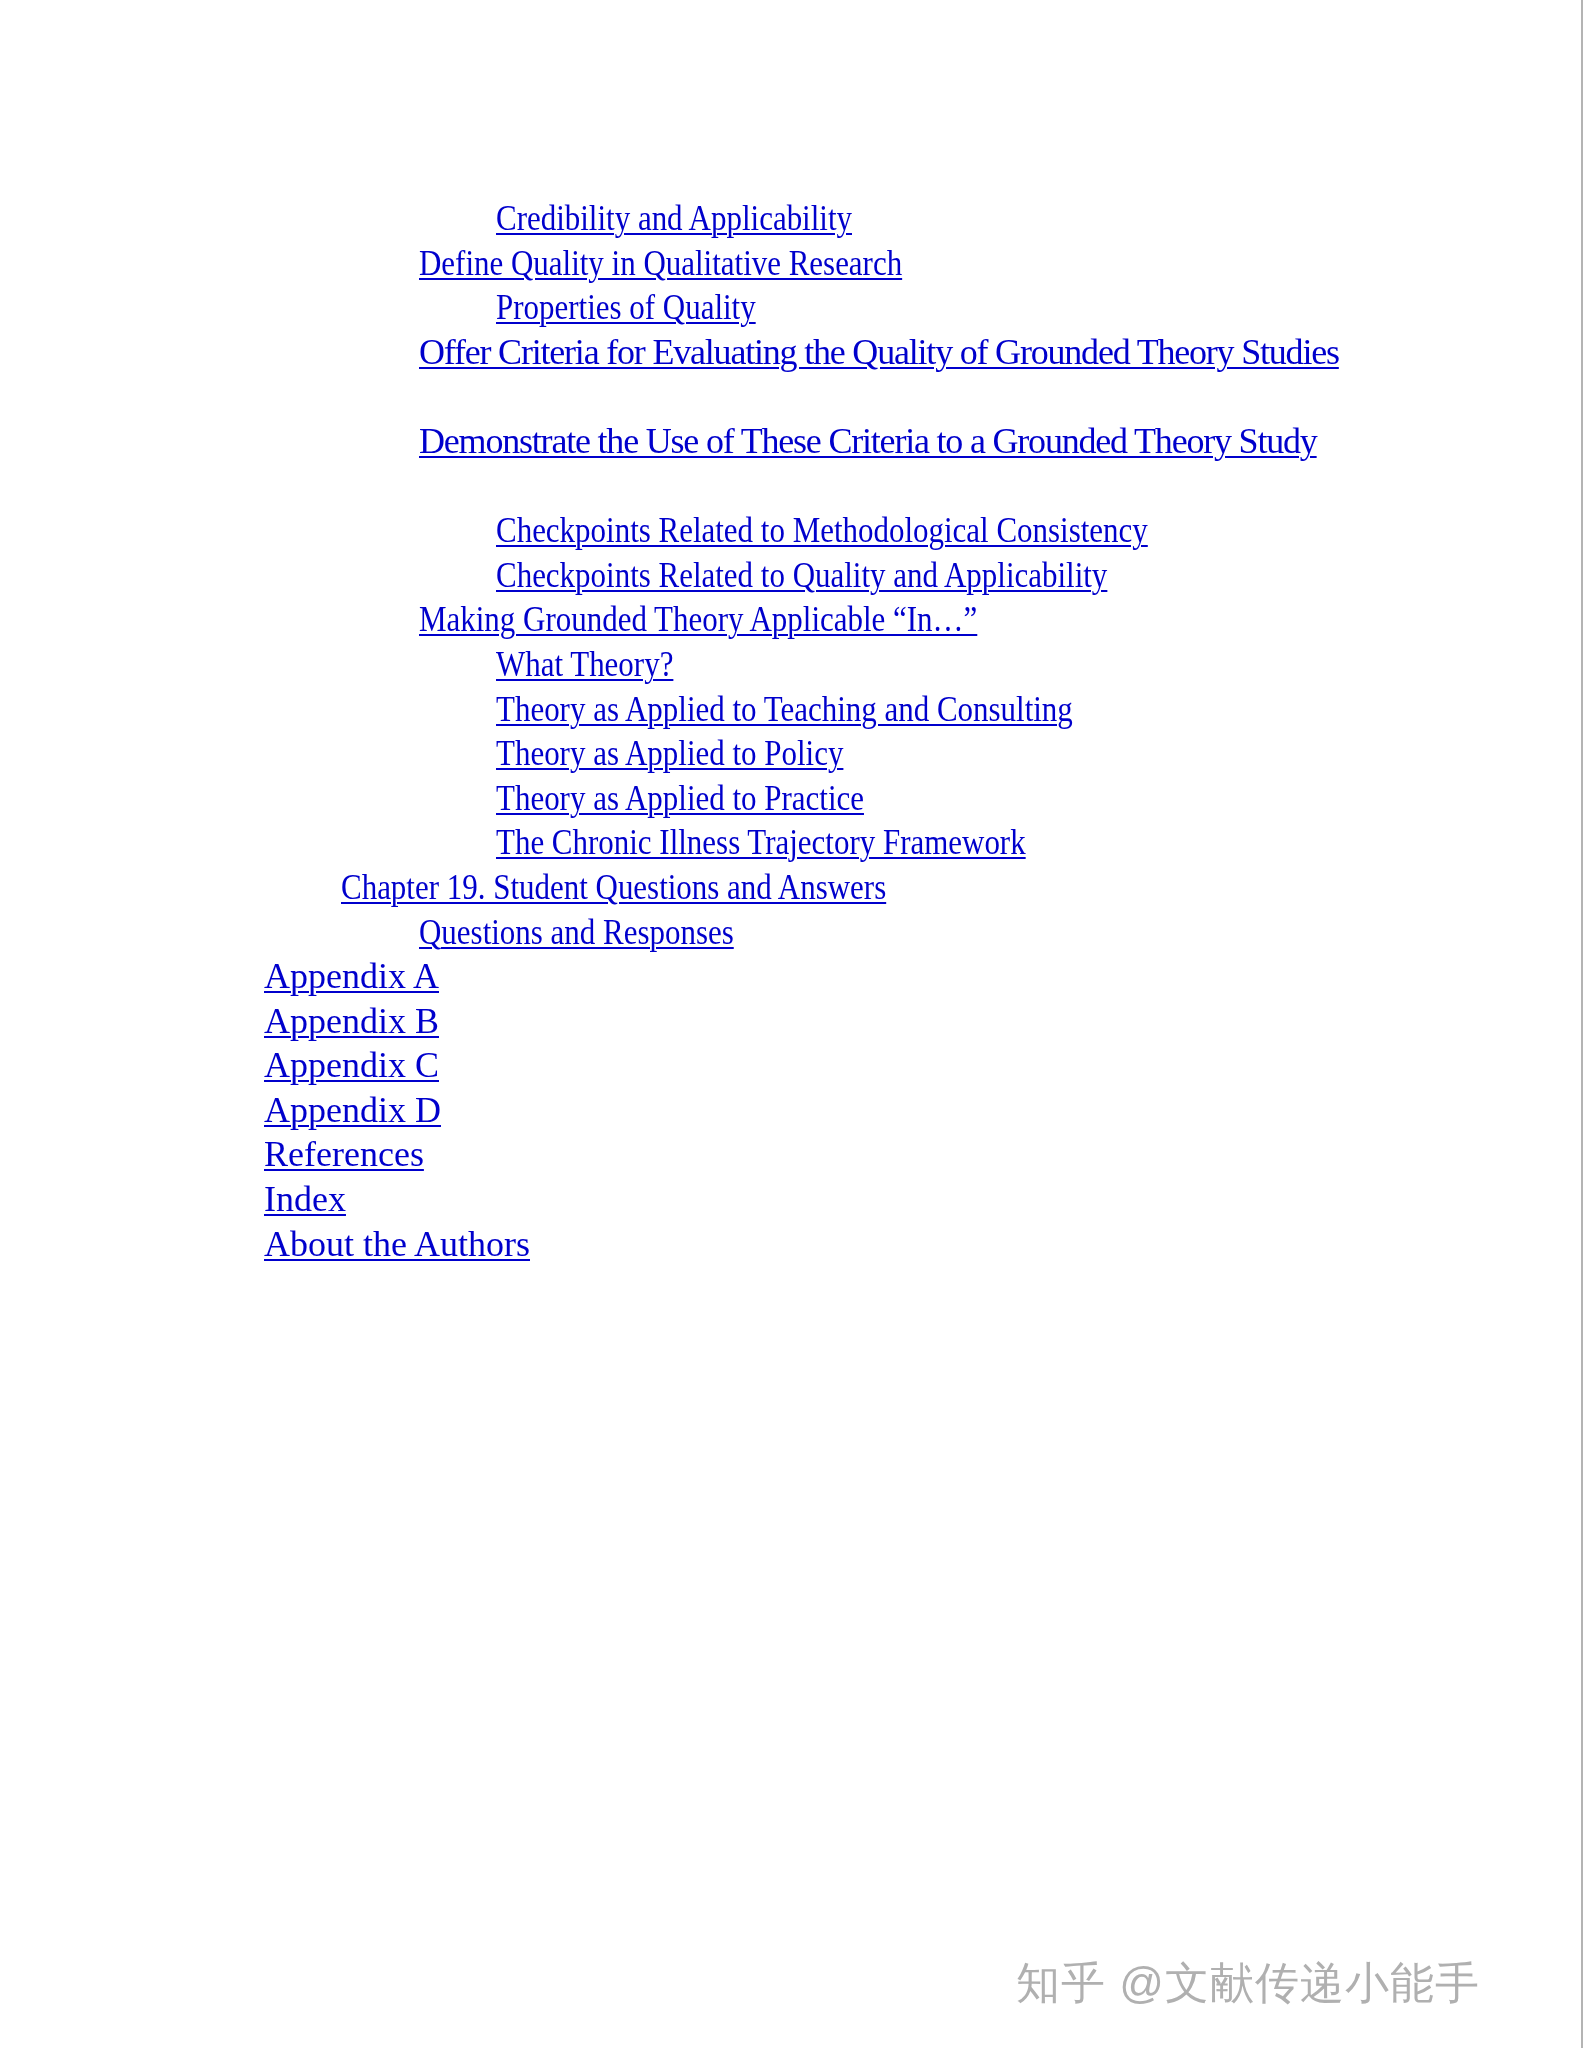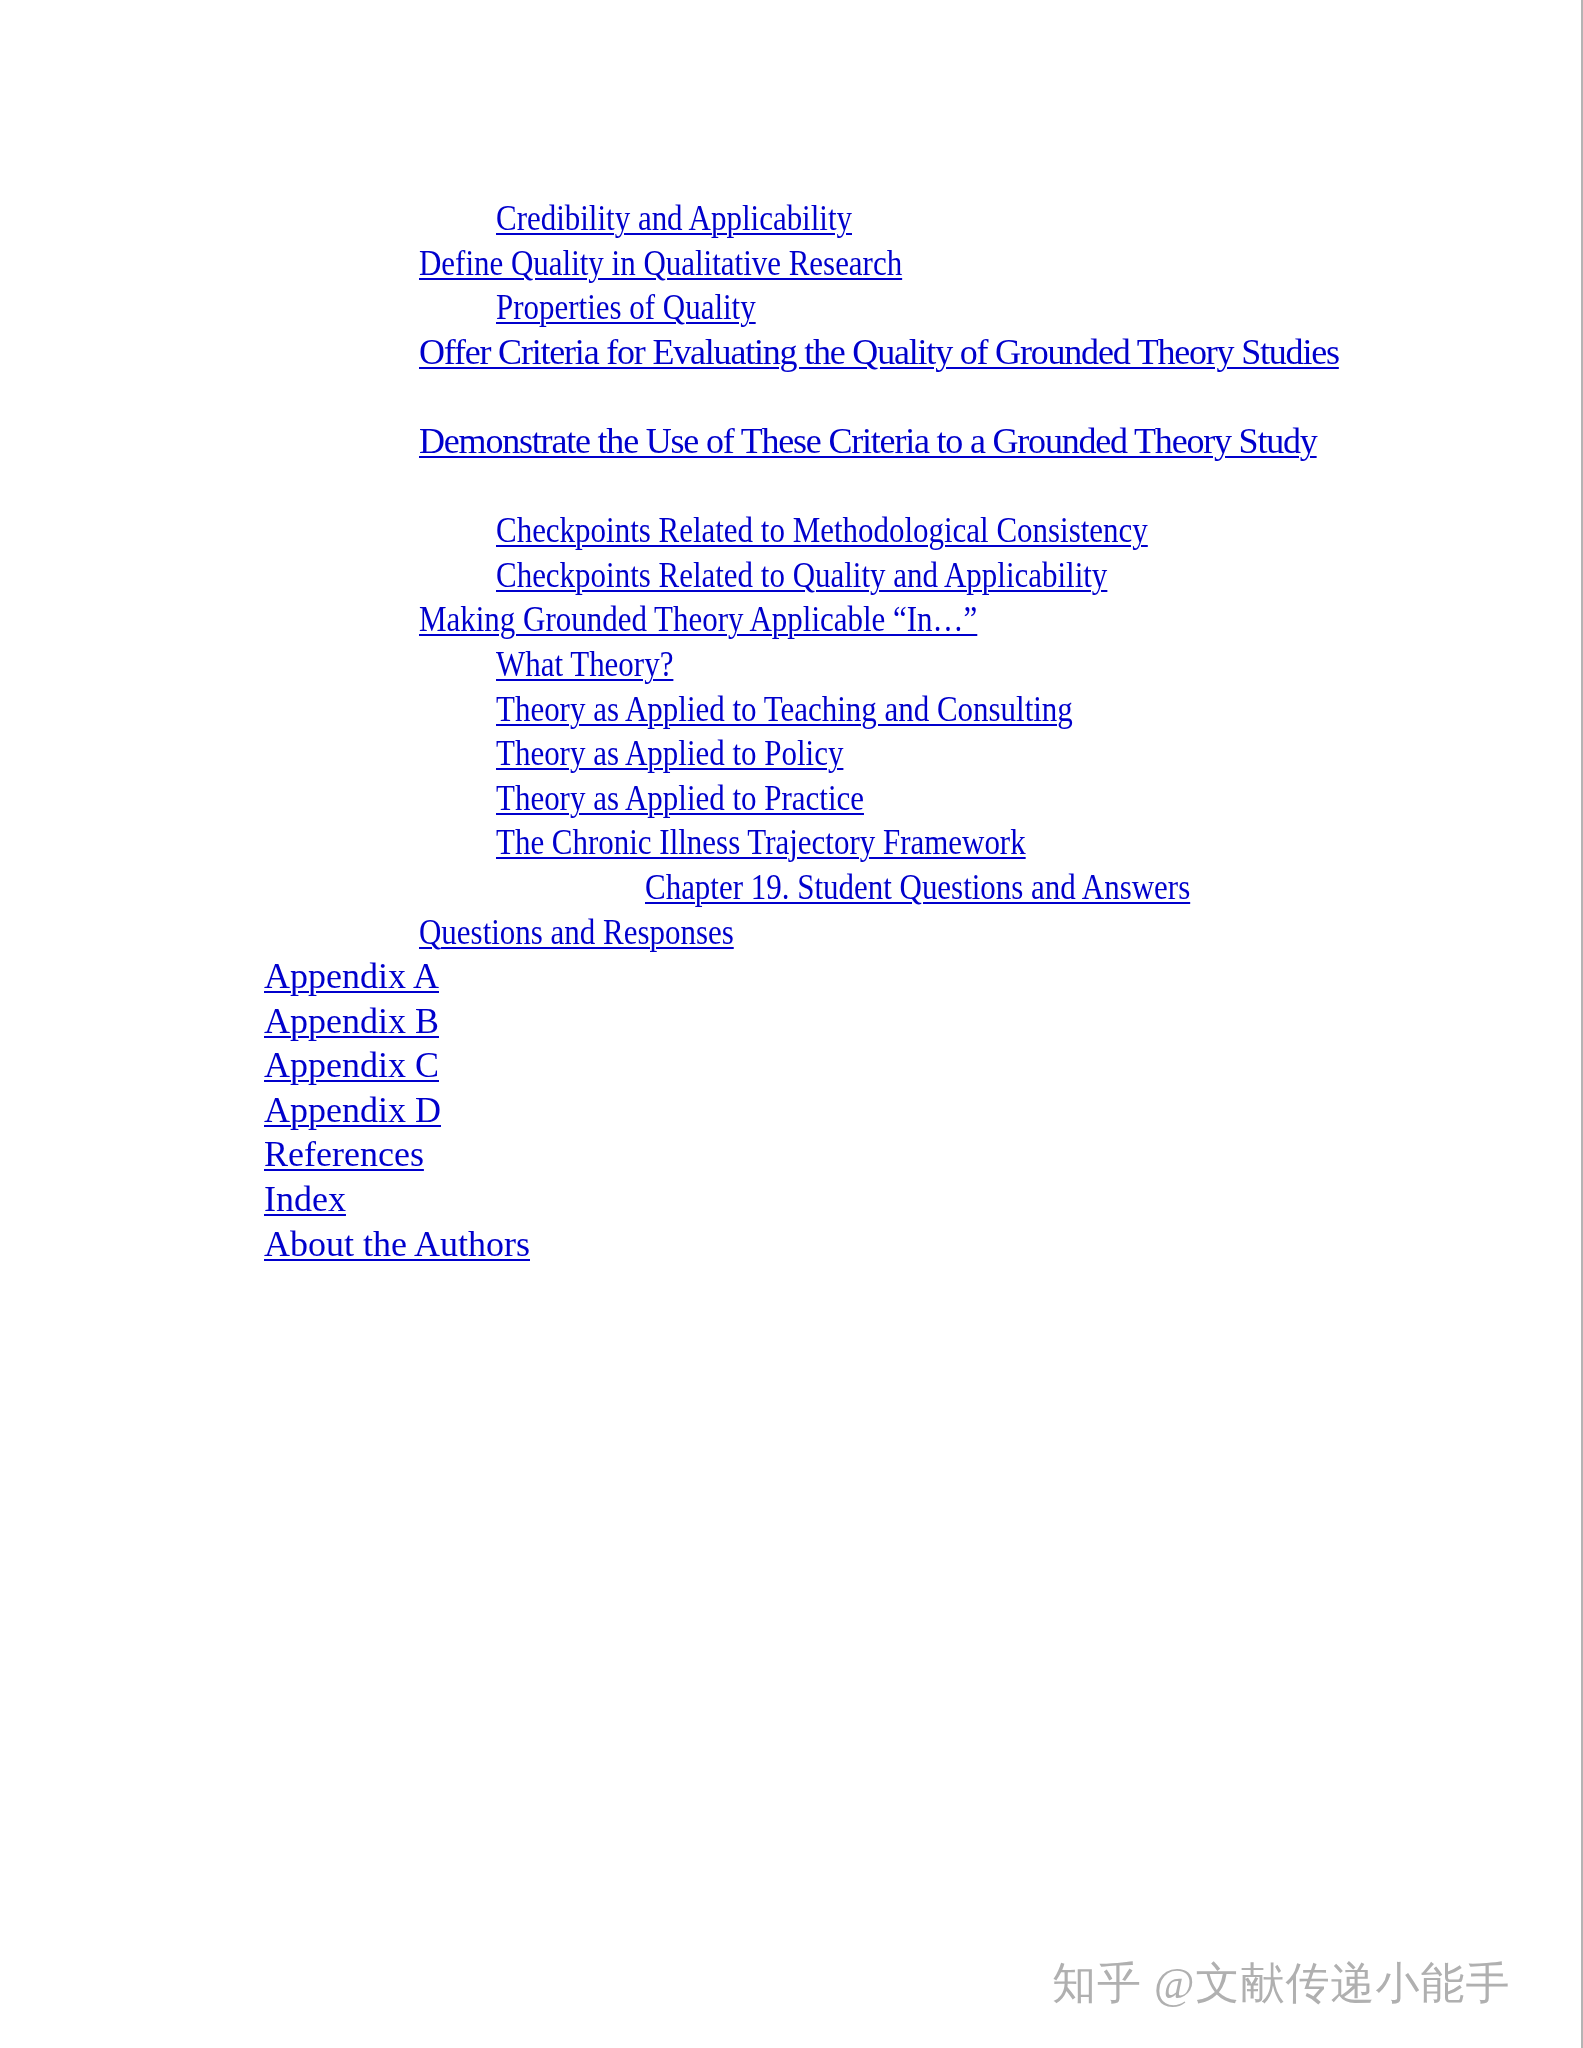--- a/index.html
+++ b/index.html
@@ -51,29 +51,29 @@
       transform: scaleX(0.86);
       transform-origin: left center;
     }
     .toc-entry.condensed.wrap-2 a {
       display: inline;
       transform: none;
       font-stretch: condensed;
       letter-spacing: -1.2px;
     }
     .lvl-0 { padding-left: 264px; }
-    .lvl-1 { padding-left: 341px; text-align: center; }
+    .lvl-1 { padding-left: 341px; }
     .lvl-2 { padding-left: 419px; }
     .lvl-3 { padding-left: 496px; }
     .lvl-2.wrap-2 { width: 960px; }
     .watermark {
       position: absolute;
-      left: 1052px;
+      left: 1016px;
       top: 1954px;
-      font-family: Liberation Serif, serif;
+      font-family: Liberation Sans, sans-serif;
       font-size: 44px;
       color: #b0b0b0;
       letter-spacing: 1px;
       white-space: nowrap;
     }
   </style>
 </head>
 <body>
 
 <div class="page-border"></div>

